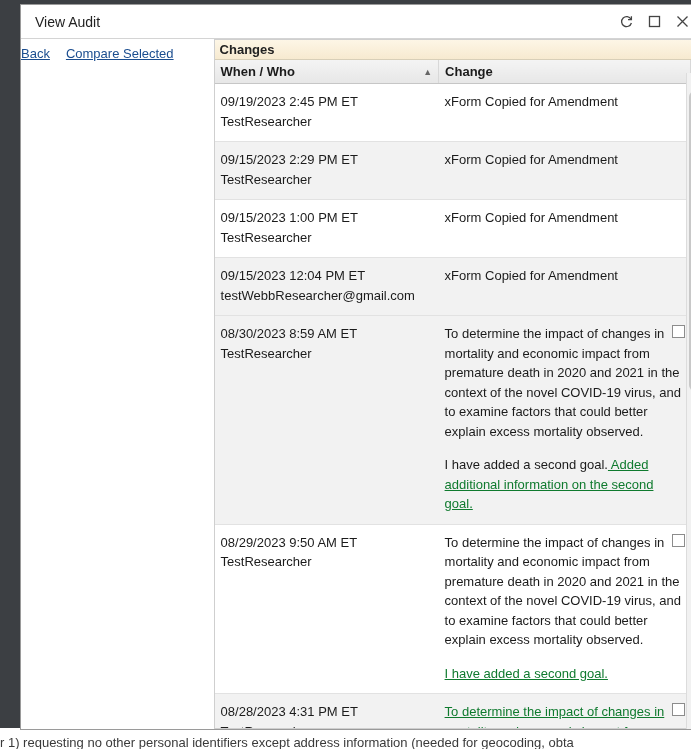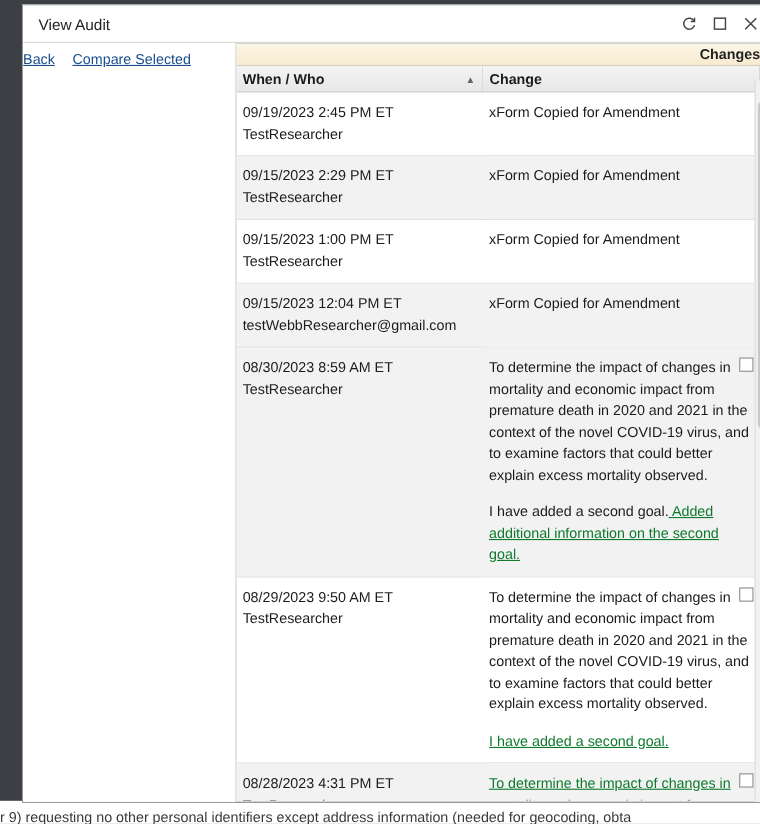--- a/index.html
+++ b/index.html
@@ -115,21 +115,20 @@
     height: 20px;
     line-height: 20px;
     padding-left: 5px;
     font-size: 13px;
     font-weight: bold;
     color: #222;
     background: linear-gradient(to bottom, #fdf6e6, #f7ead0);
     border-bottom: 1px solid #d8cfb8;
     box-sizing: border-box;
     flex: 0 0 auto;
-    text-align: right;
   }
 
   table.grid {
     border-collapse: collapse;
     width: 100%;
     table-layout: fixed;
     font-size: 13px;
   }
   table.grid th {
     background: linear-gradient(to bottom, #f4f4f4, #e7e7e7);
@@ -218,21 +217,21 @@
     background: #c8c8c8;
     border-radius: 6px;
   }
 </style>
 </head>
 <body>
 
 <div id="root">
 
   <div class="bg-strip"></div>
-  <div class="bg-text">r 9) requesting no other personal identifiers except address information (needed for geocoding, obta</div>
+  <div class="bg-text">r 1) requesting no other personal identifiers except address information (needed for geocoding, obta</div>
 
   <div class="window">
 
     <div class="titlebar">
       <div class="title">View Audit</div>
 
       <div class="tb-btn">
         <svg width="15" height="15" viewBox="0 0 15 15">
           <path d="M12 5.2A5 5 0 1 0 12.4 9" fill="none" stroke="#444" stroke-width="1.3"></path>
           <path d="M12.4 2.2 L12.4 5.6 L9.0 5.6" fill="none" stroke="#444" stroke-width="1.3"></path>

